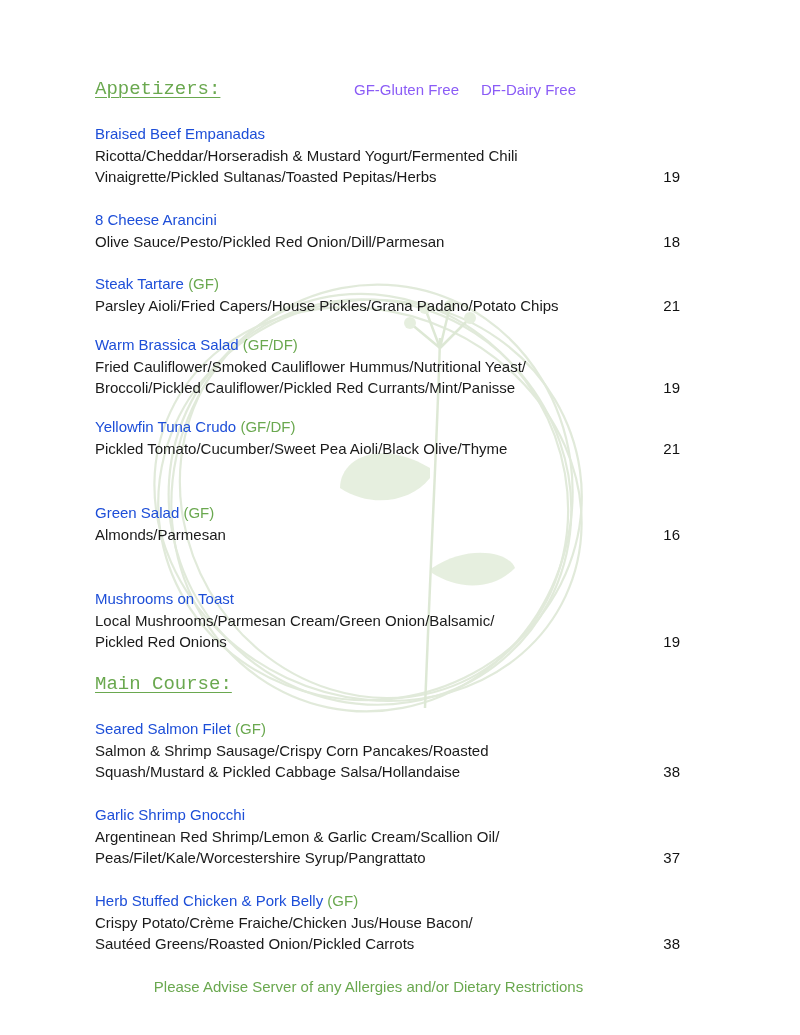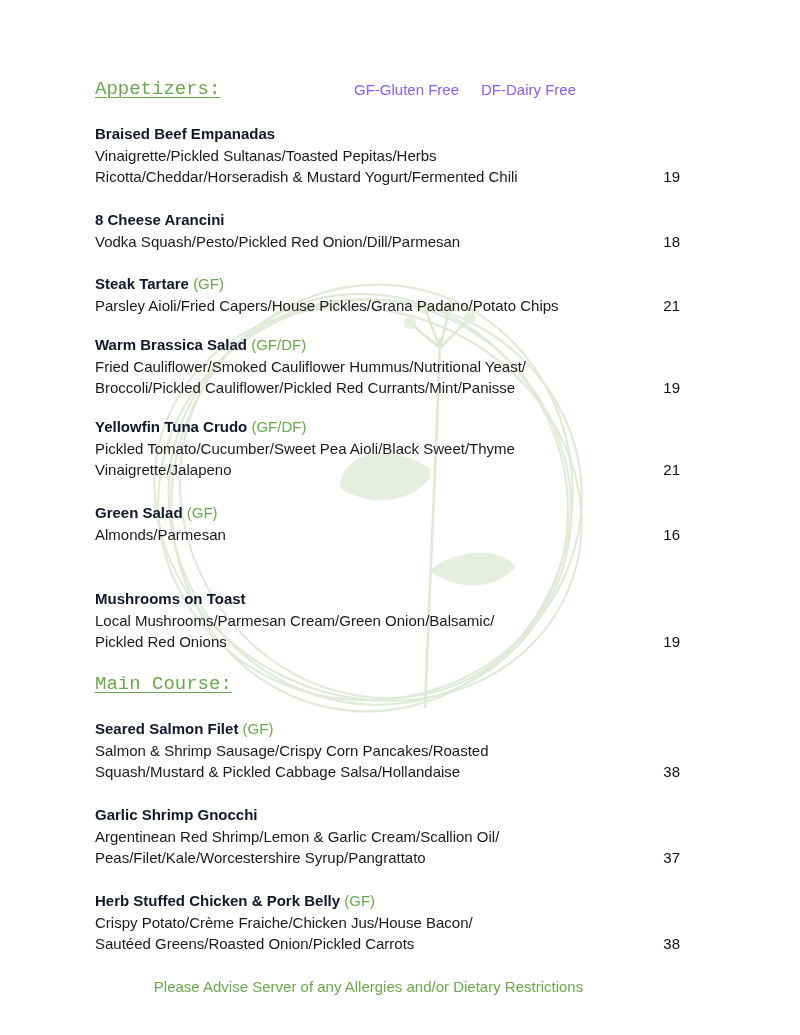--- a/index.html
+++ b/index.html
@@ -5,21 +5,21 @@
   html, body { margin: 0; padding: 0; background: #ffffff; }
   body { width: 800px; height: 1035px; position: relative; overflow: hidden;
          font-family: "Liberation Sans", "DejaVu Sans", sans-serif; color: #1a1a1a; }
   .watermark { position: absolute; left: 140px; top: 268px; width: 460px; height: 460px;
                pointer-events: none; opacity: 0.55; }
   .page { position: absolute; left: 95px; top: 0; width: 585px; }
   .section-head { position: absolute; left: 0; font-size: 19px; color: #6aa84f;
                   text-decoration: underline; text-decoration-thickness: 1px; text-underline-offset: 3px; font-family: Liberation Mono, monospace; }
   .legend { position: absolute; top: 81px; font-size: 15px; color: #8b5cf6; }
   .item { position: absolute; left: 0; width: 585px; font-size: 15px; line-height: 21.5px; }
-  .item-name { color: #0f172a; font-weight: bold; }
+  .item-name { color: #1d4ed8; }
   .item-tag { color: #6aa84f; }
   .item-desc { color: #1a1a1a; }
   .item-price { position: absolute; right: 0; bottom: 0; color: #111; }
   .footer { position: absolute; top: 978px; left: 0; width: 737px; text-align: center;
             font-size: 15px; color: #6aa84f; }
 </style>
 </head>
 <body>
 
 <svg class="watermark" viewBox="0 0 460 460">
@@ -44,48 +44,47 @@
   </g>
 </svg>
 
 <div class="page">
   <div class="section-head" style="top:78px">Appetizers:</div>
   <div class="legend" style="left:259px">GF-Gluten Free</div>
   <div class="legend" style="left:386px">DF-Dairy Free</div>
 
   <div class="item" style="top:123px">
     <div><span class="item-name">Braised Beef Empanadas</span></div>
+    <div class="item-desc">Ricotta/Cheddar/Horseradish &amp; Mustard Yogurt/Fermented Chili</div>
     <div class="item-desc">Vinaigrette/Pickled Sultanas/Toasted Pepitas/Herbs</div>
-    <div class="item-desc">Ricotta/Cheddar/Horseradish &amp; Mustard Yogurt/Fermented Chili</div>
     <span class="item-price">19</span>
   </div>
 
   <div class="item" style="top:209px">
     <div><span class="item-name">8 Cheese Arancini</span></div>
-    <div class="item-desc">Vodka Squash/Pesto/Pickled Red Onion/Dill/Parmesan</div>
+    <div class="item-desc">Olive Sauce/Pesto/Pickled Red Onion/Dill/Parmesan</div>
     <span class="item-price">18</span>
   </div>
 
   <div class="item" style="top:273px">
     <div><span class="item-name">Steak Tartare</span> <span class="item-tag">(GF)</span></div>
     <div class="item-desc">Parsley Aioli/Fried Capers/House Pickles/Grana Padano/Potato Chips</div>
     <span class="item-price">21</span>
   </div>
 
   <div class="item" style="top:334px">
     <div><span class="item-name">Warm Brassica Salad</span> <span class="item-tag">(GF/DF)</span></div>
     <div class="item-desc">Fried Cauliflower/Smoked Cauliflower Hummus/Nutritional Yeast/</div>
     <div class="item-desc">Broccoli/Pickled Cauliflower/Pickled Red Currants/Mint/Panisse</div>
     <span class="item-price">19</span>
   </div>
 
   <div class="item" style="top:416px">
     <div><span class="item-name">Yellowfin Tuna Crudo</span> <span class="item-tag">(GF/DF)</span></div>
-    <div class="item-desc">Pickled Tomato/Cucumber/Sweet Pea Aioli/Black Sweet/Thyme</div>
-    <div class="item-desc">Vinaigrette/Jalapeno</div>
+    <div class="item-desc">Pickled Tomato/Cucumber/Sweet Pea Aioli/Black Olive/Thyme</div>
     <span class="item-price">21</span>
   </div>
 
   <div class="item" style="top:502px">
     <div><span class="item-name">Green Salad</span> <span class="item-tag">(GF)</span></div>
     <div class="item-desc">Almonds/Parmesan</div>
     <span class="item-price">16</span>
   </div>
 
   <div class="item" style="top:588px">

